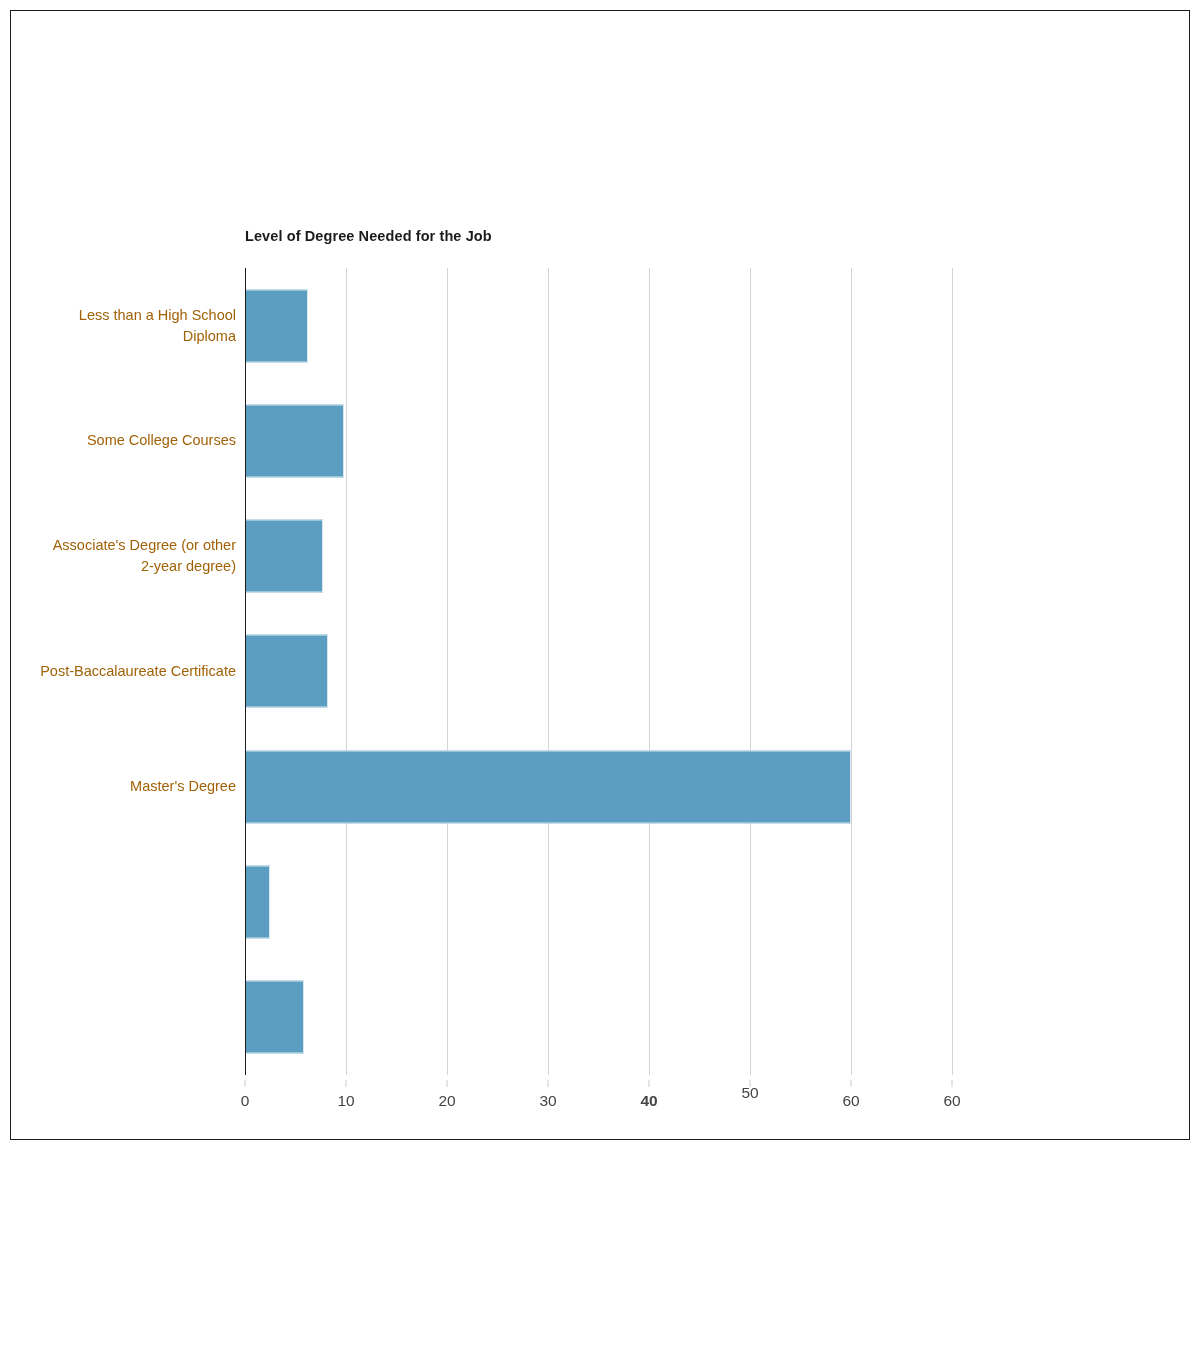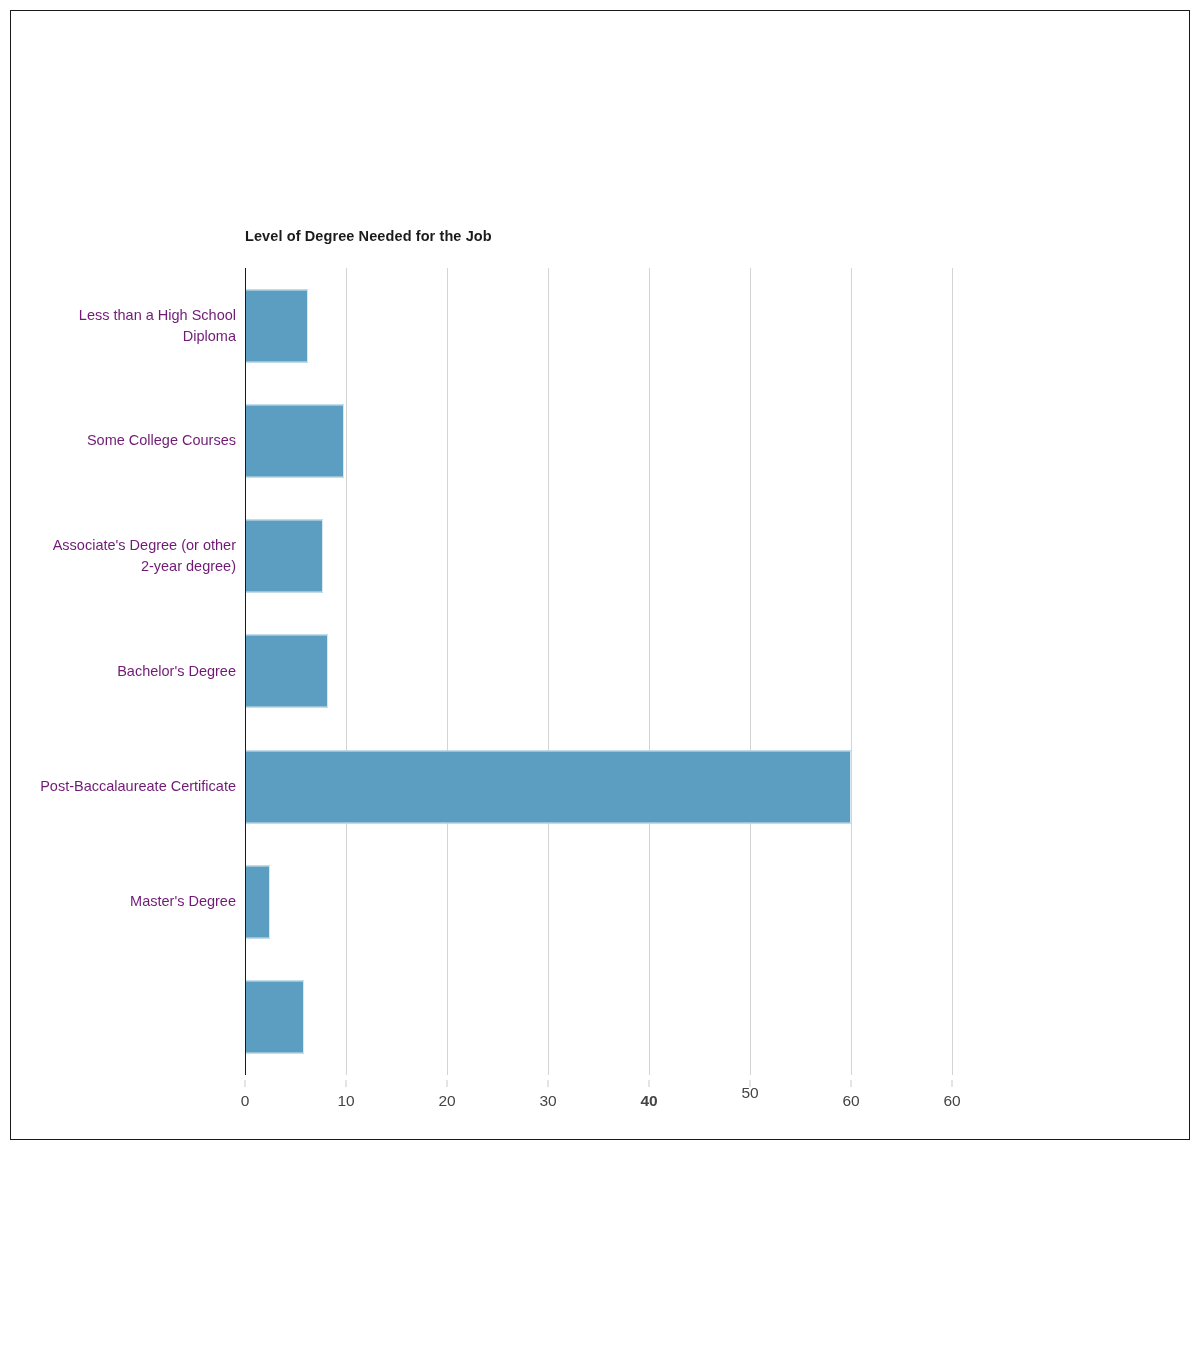--- a/index.html
+++ b/index.html
@@ -106,21 +106,21 @@
   }
   .ylabel-row {
     height: 115.28px;
     display: flex;
     align-items: center;
     justify-content: flex-end;
   }
   .ylabel-text {
     text-align: right;
     font-size: 14.5px;
-    color: #701a75;
+    color: #a16207;
     line-height: 1.45;
     padding-right: 2px;
     white-space: pre-line;
   }
 
   
   #xlabels {
     position: absolute;
     left: 245px;
     top: 1080px;
@@ -156,23 +156,20 @@
       <div class="ylabel-row">
         <div class="ylabel-text">Less than a High School
 Diploma</div>
       </div>
       <div class="ylabel-row">
         <div class="ylabel-text">Some College Courses</div>
       </div>
       <div class="ylabel-row">
         <div class="ylabel-text">Associate's Degree (or other
 2-year degree)</div>
-      </div>
-      <div class="ylabel-row">
-        <div class="ylabel-text">Bachelor's Degree</div>
       </div>
       <div class="ylabel-row">
         <div class="ylabel-text">Post-Baccalaureate Certificate</div>
       </div>
       <div class="ylabel-row">
         <div class="ylabel-text">Master's Degree</div>
       </div>
     </div>
 
   <div id="plot-area">

